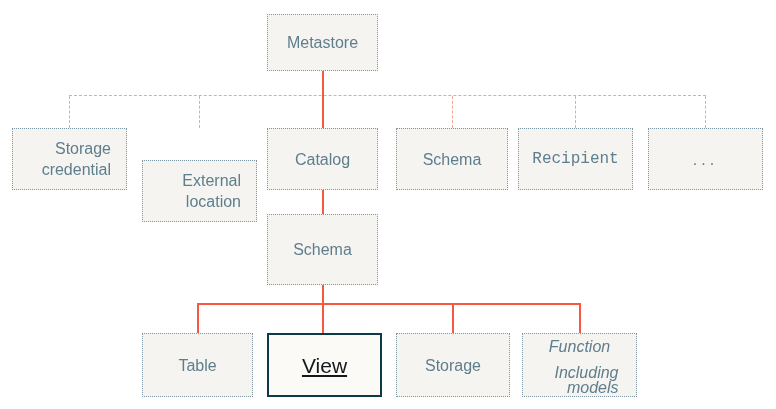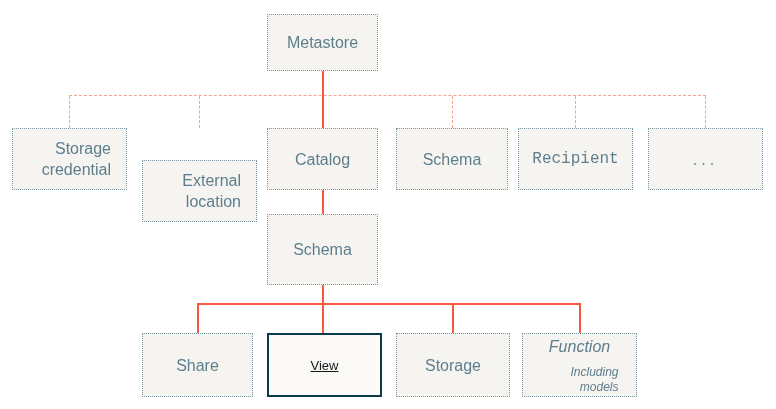--- a/index.html
+++ b/index.html
@@ -34,25 +34,25 @@
     color: var(--node-text);
     font-size: 16px;
     line-height: 21px;
     padding: 4px 15px;
     flex-direction: column;
   }
   .node.highlight {
     background: var(--highlight-fill);
     border: 2px solid var(--highlight-border);
     color: var(--highlight-text);
-    font-size: 13px;
+    font-size: 21px;
     text-decoration: underline;
   }
   .node .sub {
-    font-size: 12px;
+    font-size: 16px;
     line-height: 15px;
     max-width: 78px;
     margin-top: 8px;
   }
   .node.ellipsis { letter-spacing: 4px; font-size: 16px; }
   .vline-solid {
     position: absolute;
     width: 0;
     border-left: 2px solid var(--connector-solid);
   }
@@ -97,21 +97,21 @@
 
   <div class="node" style="left:12px; top:128px; width:115px; height:62px;">Storage credential</div>
   <div class="node" style="left:142px; top:128px; width:115px; height:62px;margin-top:32px;">External location</div>
   <div class="node" style="left:267px; top:128px; width:111px; height:62px;">Catalog</div>
   <div class="node" style="left:396px; top:128px; width:112px; height:62px;">Schema</div>
   <div class="node" style="left:518px; top:128px; width:115px; height:62px;font-family:Liberation Mono, monospace;">Recipient</div>
   <div class="node ellipsis" style="left:648px; top:128px; width:115px; height:62px;">...</div>
 
   <div class="node" style="left:267px; top:214px; width:111px; height:71px;">Schema</div>
 
-  <div class="node" style="left:142px; top:333px; width:111px; height:64px;">Share</div>
+  <div class="node" style="left:142px; top:333px; width:111px; height:64px;">Table</div>
   <div class="node highlight" style="left:267px; top:333px; width:115px; height:64px;">View</div>
   <div class="node" style="left:396px; top:333px; width:114px; height:64px;">Storage</div>
   <div class="node" style="left:522px; top:333px; width:115px; height:64px;font-style:italic;">
     <span>Function</span>
     <span class="sub">Including models</span>
   </div>
 
 </div>
 
 </body></html>

